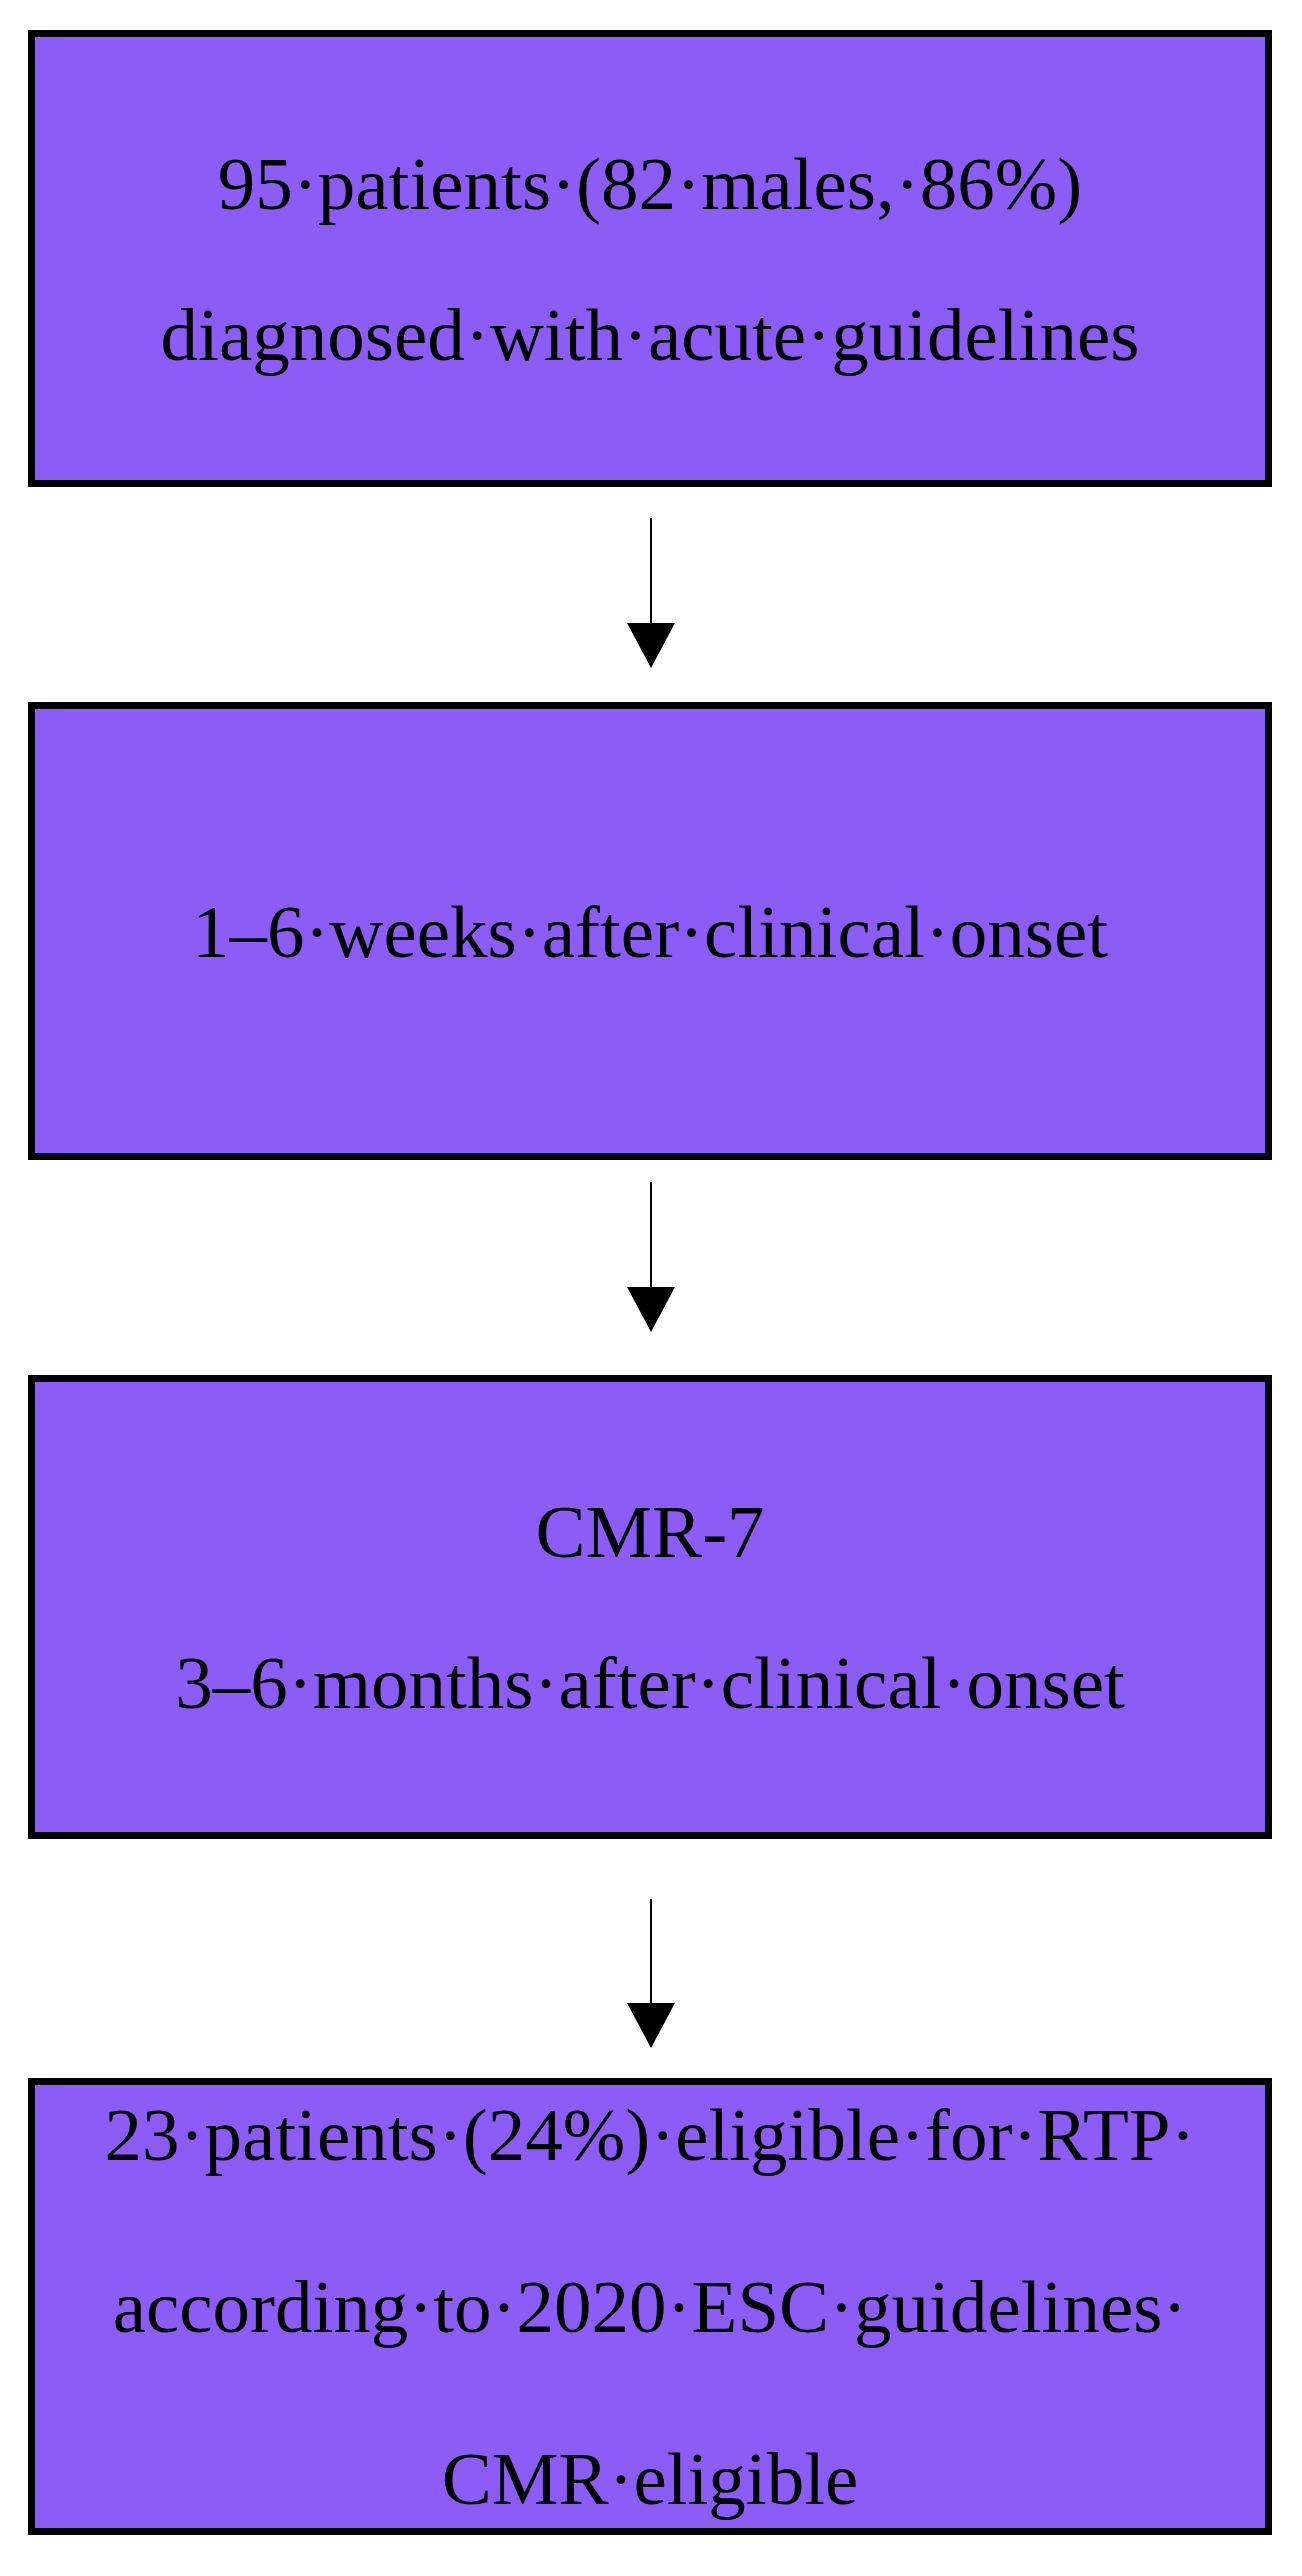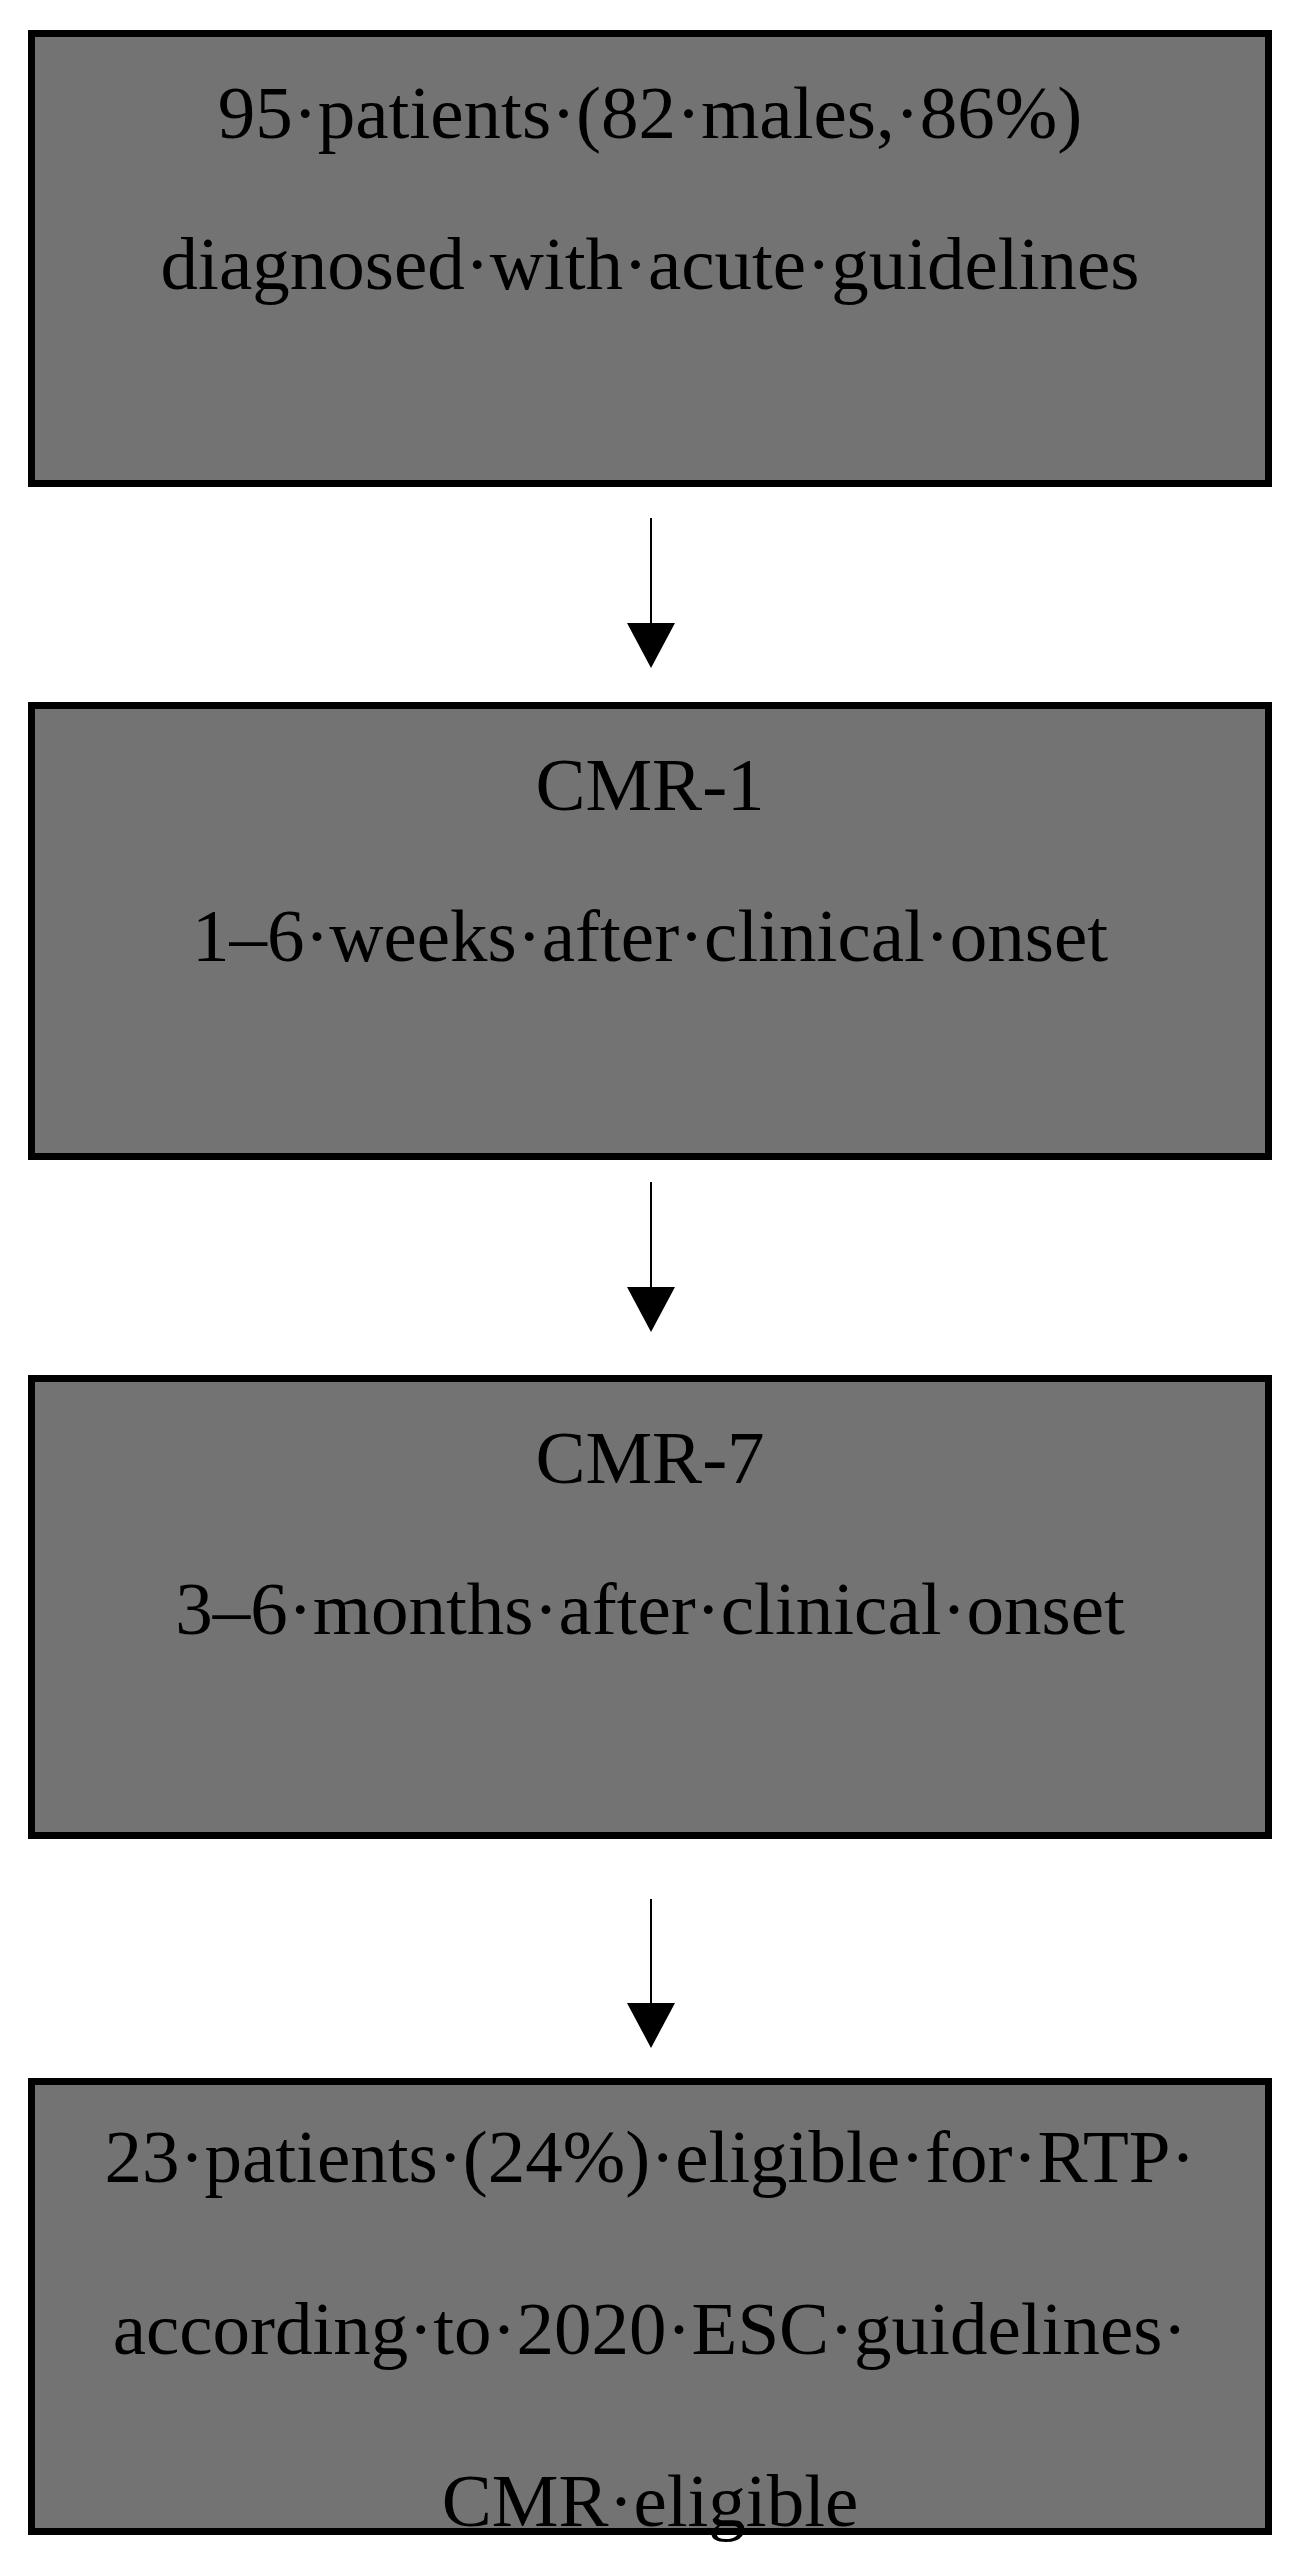--- a/index.html
+++ b/index.html
@@ -15,23 +15,24 @@
     color: #000000;
     font-family: "Liberation Serif", "DejaVu Serif", serif;
     overflow: hidden;
   }
   .fbox {
     position: absolute;
     left: 28px;
     width: 1244px;
     box-sizing: border-box;
     border: 7.3px solid #000000;
-    background: #737373;
+    background: #8b5cf6;
     display: flex;
     flex-direction: column;
+    justify-content: center;
     align-items: center;
     text-align: center;
     font-size: 75px;
   }
   .fbox .line {
     line-height: 151px;
     white-space: nowrap;
   }
   #box-cohort { top: 30px;   height: 457px; }
   #box-cmr1   { top: 702px;  height: 458px; }
@@ -75,21 +76,20 @@
     <div class="line">95·patients·(82·males,·86%)</div>
     <div class="line">diagnosed·with·acute·guidelines</div>
   </div>
 
   <div class="arrow" id="arrow-1">
     <div class="shaft"></div>
     <div class="head"></div>
   </div>
 
   <div class="fbox" id="box-cmr1">
-    <div class="line">CMR-1</div>
     <div class="line">1–6·weeks·after·clinical·onset</div>
   </div>
 
   <div class="arrow" id="arrow-2">
     <div class="shaft"></div>
     <div class="head"></div>
   </div>
 
   <div class="fbox" id="box-cmr2">
     <div class="line">CMR-7</div>

